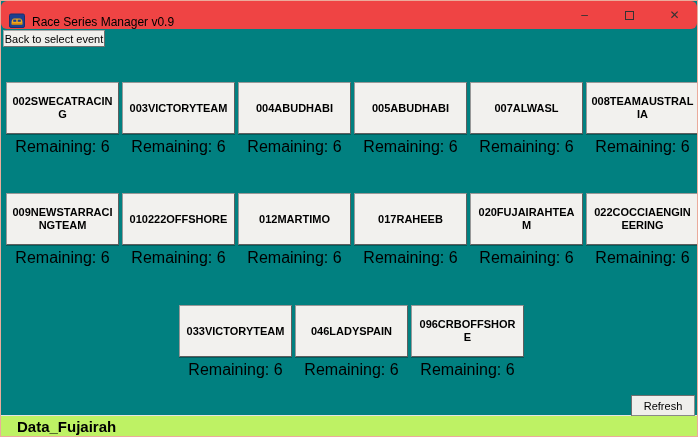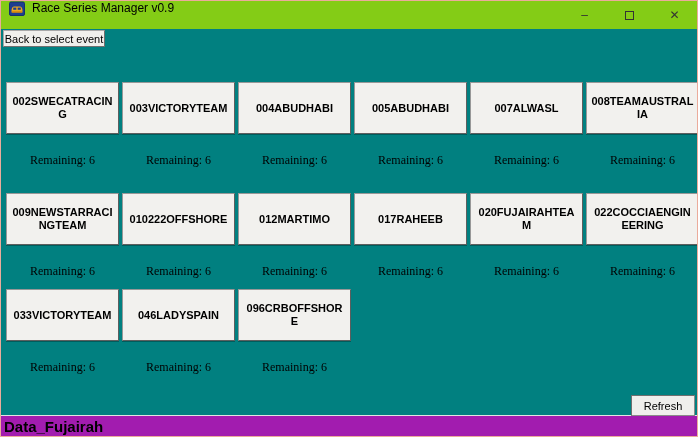--- a/index.html
+++ b/index.html
@@ -10,23 +10,24 @@
     width:698px; height:437px;
     border:1px solid #ebab9b;
     background:#018080;
     display:flex; flex-direction:column;
     overflow:hidden;
     position:relative;
   }
 
   
   .titlebar {
-    height:28px; background:#84cc16;
-    display:flex; align-items:flex-start;
+    height:28px; background:#ef4444;
+    display:flex; align-items:flex-end;
     flex:0 0 28px;
+    border-radius:6px;
   }
   .app-icon { margin-left:8px; display:flex; align-items:center; }
   .title-text { margin-left:7px; font-size:12px; color:#000; white-space:nowrap; }
   .win-controls { margin-left:auto; display:flex; height:100%; }
   .win-ctrl {
     width:45px; height:100%;
     display:flex; align-items:center; justify-content:center;
     font-size:12px; color:#333; cursor:default;
   }
   .maximize-box { width:9px; height:9px; border:1px solid #333; display:inline-block; }
@@ -46,58 +47,58 @@
     white-space:nowrap;
     text-align:right;
   }
 
   .team-row {
     position:absolute; left:0; width:100%;
     display:flex; gap:3px; padding-left:5px;
   }
   .row-0 { top:53px; }
   .row-1 { top:164px;align-items:center; }
-  .row-2 { top:260px; }
+  .row-2 { top:276px;justify-content:center; }
 
   .team-cell { flex:0 0 113px; width:113px; display:flex; flex-direction:column; }
   .team-btn {
     height:52px; width:100%;
     background:#f2f1ee;
     border:1px solid #989898;
     border-right-color:#5e5e5e; border-bottom-color:#5e5e5e;
     box-shadow:0 1px 0 rgba(0,0,0,0.28);
     font-family:"Liberation Sans", sans-serif;
     font-weight:bold; font-size:11px; line-height:13px; color:#000;
     display:flex; align-items:center; justify-content:center;
     text-align:center; padding:2px 4px;
     word-break:break-word;
   }
   .team-remaining {
-    margin-top:19px; text-align:center;
-    font-size:12px; color:#000000;font-family:Liberation Serif, serif;
+    margin-top:4px; text-align:center;
+    font-size:16px; color:#000000;
   }
 
   .refresh-btn {
     position:absolute; right:2px; bottom:-1px;
     width:64px; height:21px;
     background:#f0efec;
     border:1px solid #8a8a8a;
     border-top-color:#6f6f6f; border-left-color:#6f6f6f;
     font-family:"Liberation Sans", sans-serif;
     font-size:11px; color:#000;
     display:flex; align-items:center; justify-content:center;margin-top:16px;
   }
 
   
   .statusbar {
     flex:0 0 21px; height:21px;
-    background:#a21caf;
+    background:#bef264;
     border-top:1px solid #e3e3e3;
     display:flex; align-items:center;
-    padding-left:3px;
+    padding-left:16px;
     font-weight:bold; font-size:15px; color:#000;
     white-space:nowrap;
   }
 </style>
 </head>
 <body>
 
 <div class="window">
 
   <div class="titlebar">

